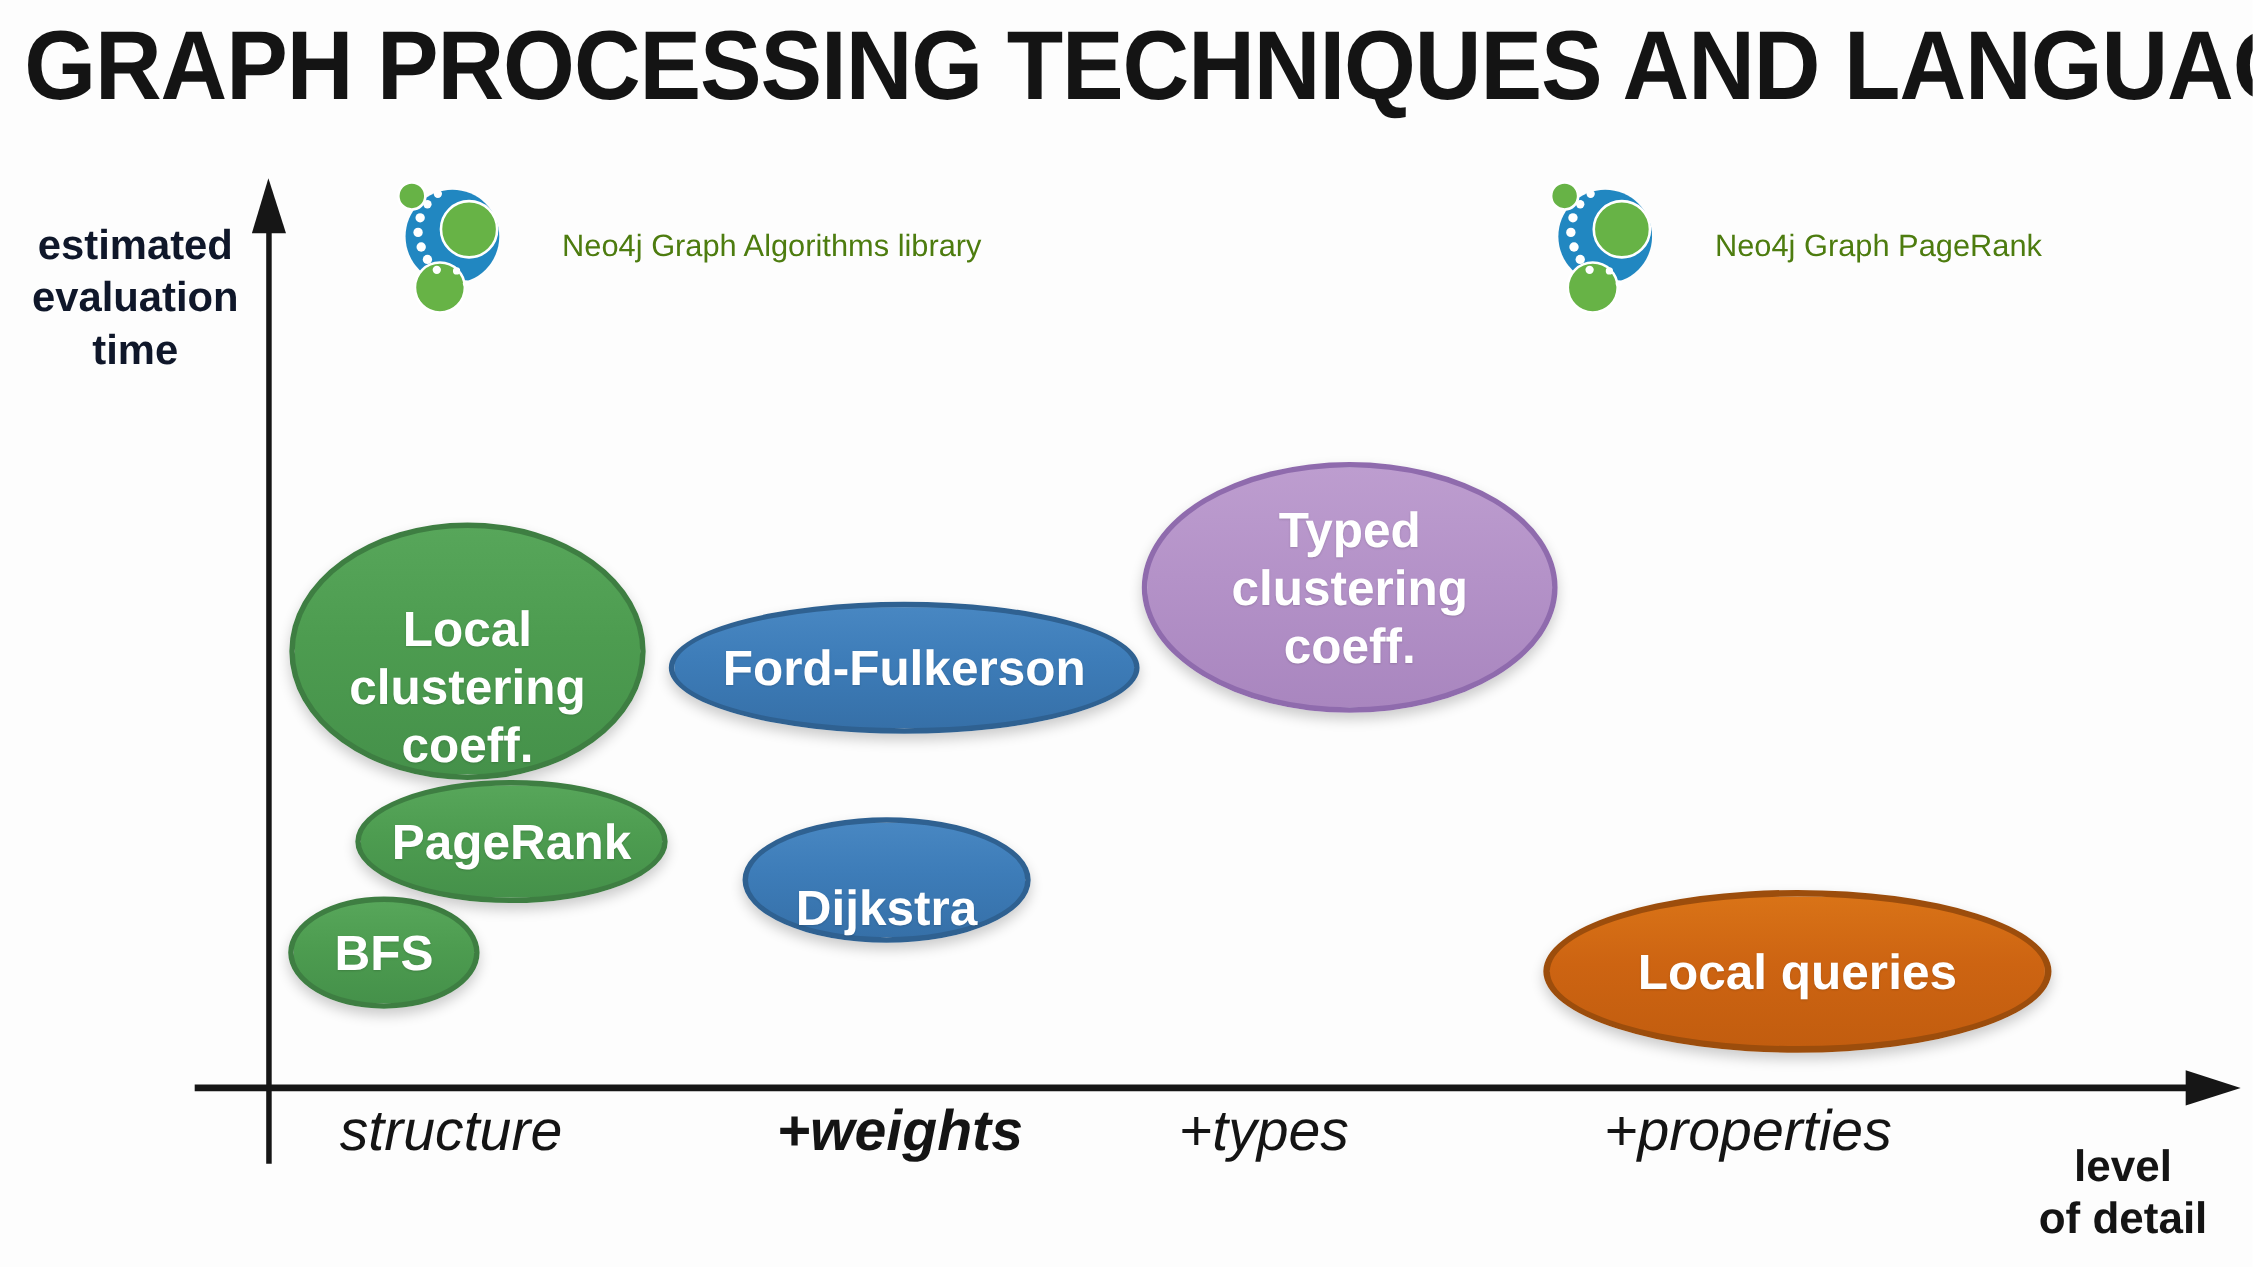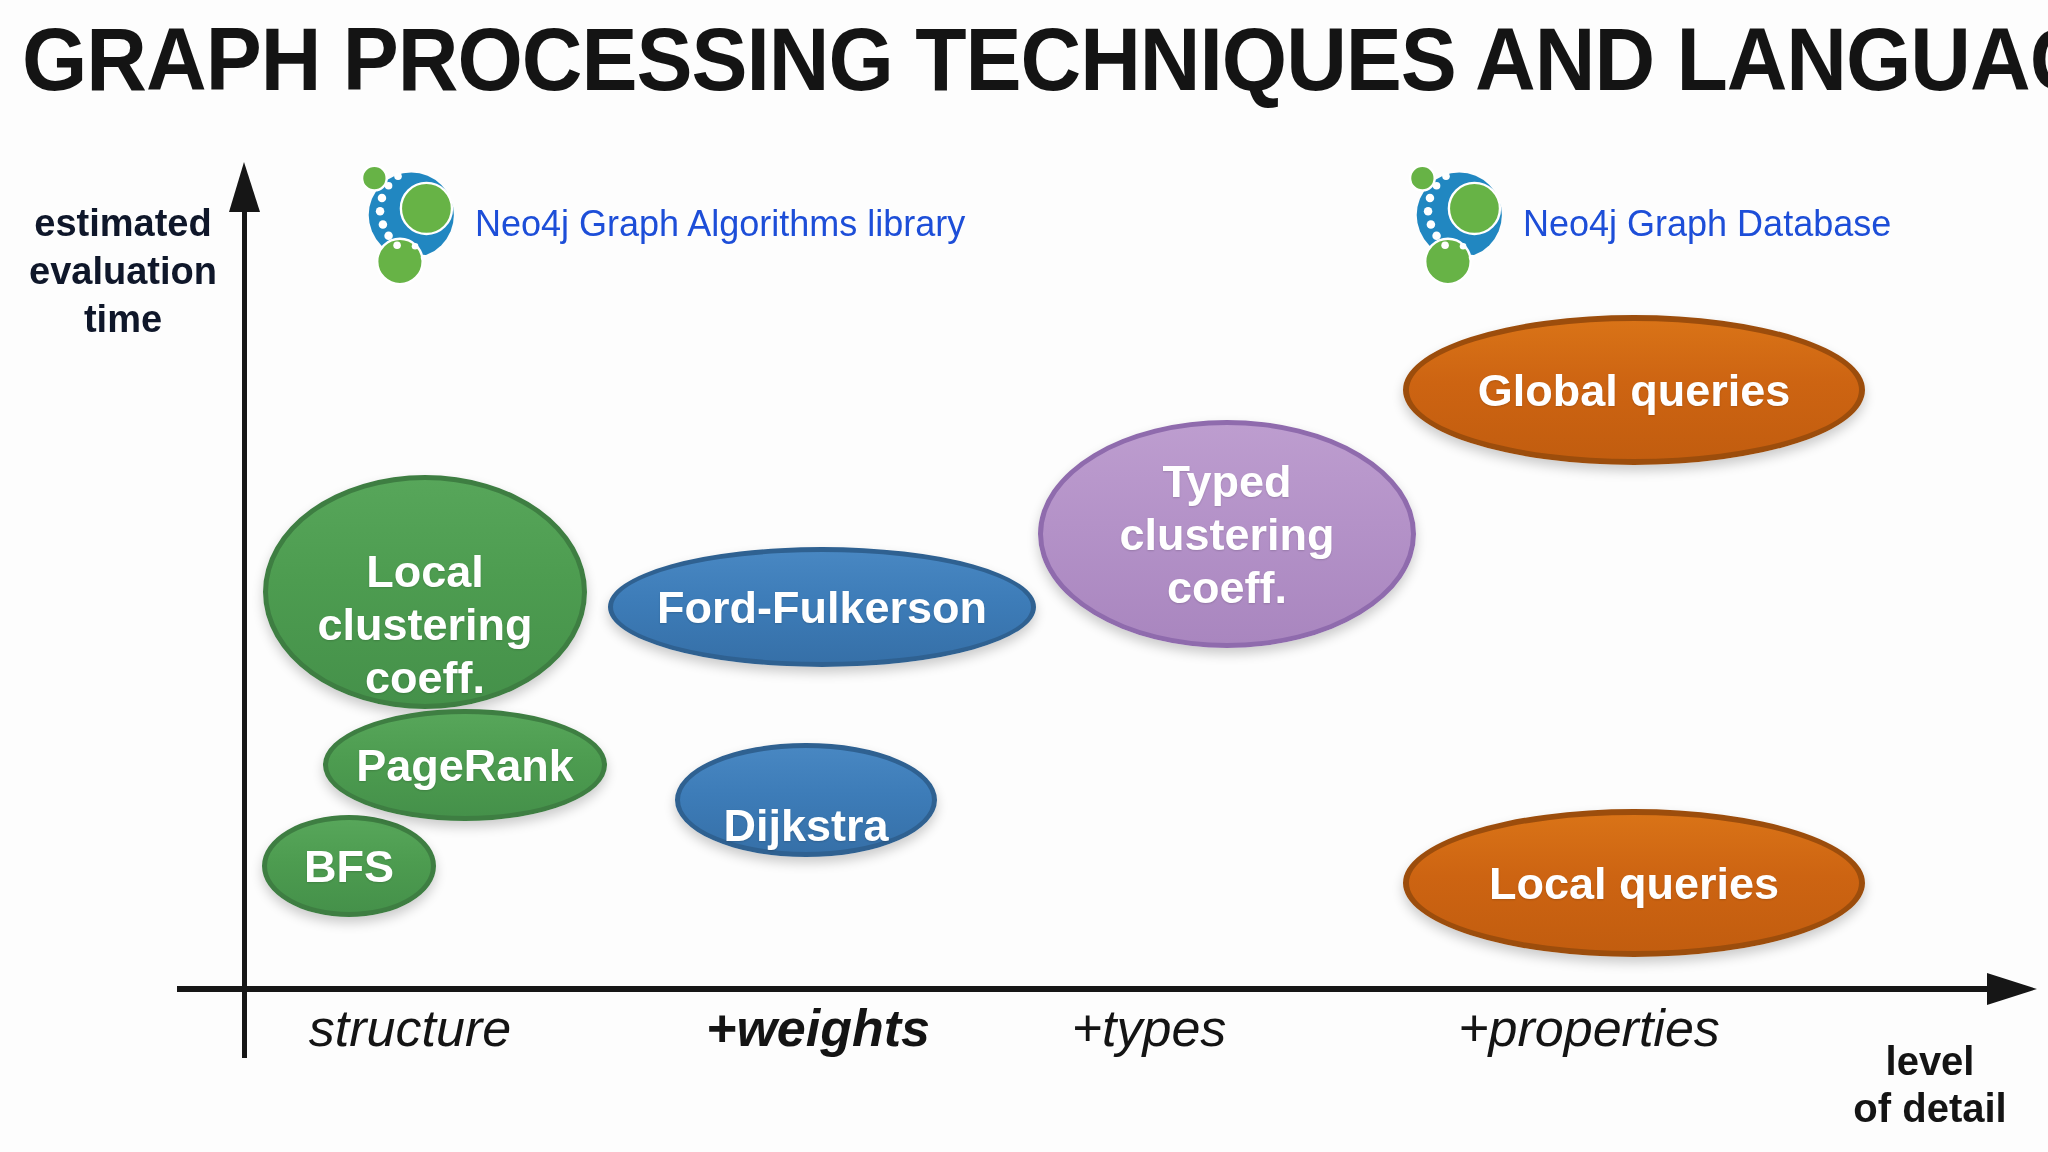--- a/index.html
+++ b/index.html
@@ -16,21 +16,21 @@
     position:absolute;left:0;top:168px;width:246px;
     text-align:center;font-size:38px;font-weight:bold;color:#0f172a;
     line-height:48px;white-space:pre-line;margin-top:31px;
   }
   .axes{position:absolute;left:0;top:0;z-index:1;}
   .legend{
     position:absolute;top:160px;height:128px;display:flex;align-items:center;gap:20px;z-index:2;
   }
   .legend-1{left:360px;}
   .legend-2{left:1408px;}
-  .legend-label{font-size:36px;color:#1d4ed8;white-space:nowrap;}
+  .legend-label{font-size:28px;color:#4d7c0f;white-space:nowrap;margin-left:36px;}
   .bubble{
     position:absolute;border-radius:50%;display:flex;align-items:center;justify-content:center;
     z-index:3;box-shadow:0 6px 12px rgba(0,0,0,.20);
   }
   .bubble span{
     color:#ffffff;font-weight:bold;font-size:45px;line-height:53px;
     text-align:center;white-space:pre-line;text-shadow:0 1px 2px rgba(0,0,0,.15);
   }
   .bubble.green {background:linear-gradient(180deg,#57a65a 0%,#4d9c50 45%,#45914a 100%);border:5px solid #3e7e42;}
   .bubble.blue  {background:linear-gradient(180deg,#4887c2 0%,#3d7cb8 45%,#3670a8 100%);border:5px solid #2f6191;}
@@ -95,21 +95,21 @@
       <circle cx="40" cy="14" r="4" fill="#ffffff"></circle>
       <circle cx="30" cy="24" r="4" fill="#ffffff"></circle>
       <circle cx="23" cy="37" r="4.5" fill="#ffffff"></circle>
       <circle cx="21" cy="51" r="4.5" fill="#ffffff"></circle>
       <circle cx="24" cy="65" r="4.5" fill="#ffffff"></circle>
       <circle cx="30" cy="77" r="4.5" fill="#ffffff"></circle>
       <circle cx="39" cy="87" r="4" fill="#ffffff"></circle>
       <circle cx="58" cy="88" r="3.5" fill="#ffffff"></circle>
       <circle cx="67" cy="100" r="3" fill="#ffffff"></circle>
     </svg>
-    <span class="legend-label">Neo4j Graph Database</span>
+    <span class="legend-label">Neo4j Graph PageRank</span>
   </div>
 
   <div class="bubble green" style="left:263px;top:475px;width:314px;height:224px;align-items:flex-end;">
     <span>Local
 clustering
 coeff.</span>
   </div>
 
   <div class="bubble green" style="left:262px;top:815px;width:164px;height:92px;">
     <span>BFS</span>
@@ -127,23 +127,20 @@
   <div class="bubble blue" style="left:675px;top:743px;width:252px;height:104px;align-items:flex-end;">
     <span>Dijkstra</span>
   </div>
 
   <div class="bubble purple" style="left:1038px;top:420px;width:368px;height:218px;">
     <span>Typed
 clustering
 coeff.</span>
   </div>
 
-  <div class="bubble orange" style="left:1403px;top:315px;width:450px;height:138px;">
-    <span>Global queries</span>
-  </div>
 
   <div class="bubble orange" style="left:1403px;top:809px;width:450px;height:136px;">
     <span>Local queries</span>
   </div>
 
   <span class="xcat" style="left:410px;">structure</span>
   <span class="xcat" style="left:818px;font-weight:bold;">+weights</span>
   <span class="xcat" style="left:1149px;">+types</span>
   <span class="xcat" style="left:1589px;">+properties</span>
 

